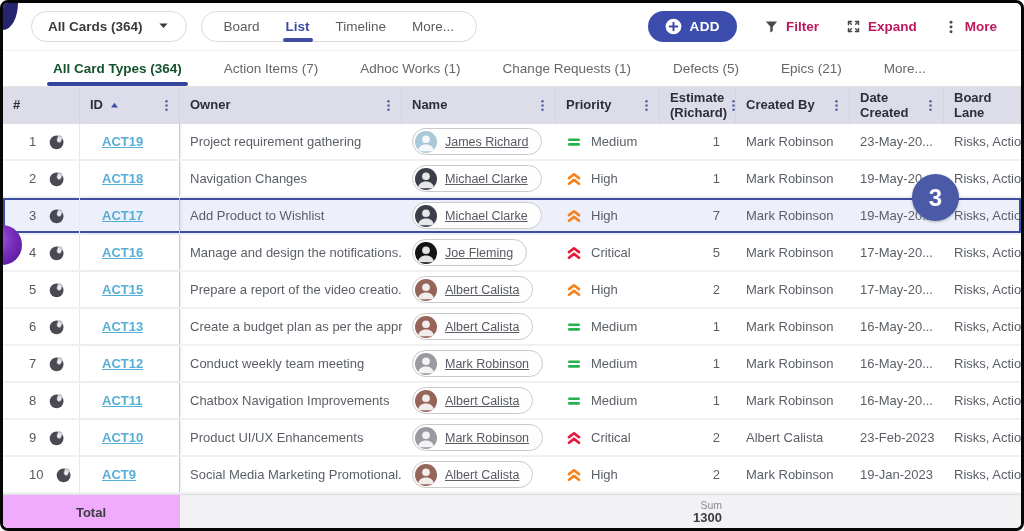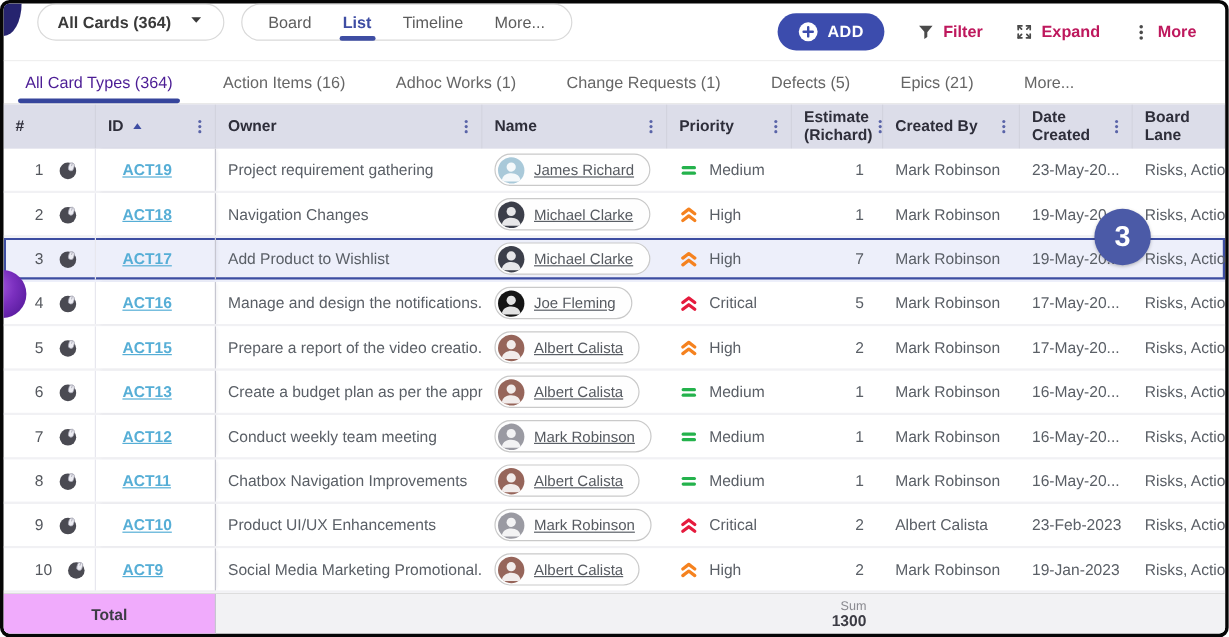--- a/index.html
+++ b/index.html
@@ -4,21 +4,21 @@
 <style>
   * { box-sizing: border-box; margin: 0; padding: 0; }
   html,body { width:1024px; height:531px; background:#fff; font-family:"Liberation Sans",sans-serif; }
   #frame { position:relative; width:1024px; height:531px; border:3px solid #060606;
            border-radius:8px; overflow:hidden; background:#fff; }
   
   .corner-wedge { position:absolute; top:0; left:0; width:15px; height:27px;
                   background:#26246f; border-bottom-right-radius:100% 100%; z-index:5; }
 
   
-  .topbar { height:48px; display:flex; padding:0 24px 0 28px;
+  .topbar { height:48px; display:flex; align-items:center; padding:0 24px 0 28px;
             border-bottom:1px solid #efefef; }
   .pill { display:flex; align-items:center; height:31px; border:1.5px solid #d9d9d9;
           border-radius:17px; background:#fff; }
   .cards-dd { padding:0 16px; gap:14px; cursor:pointer; }
   .cards-dd .dd-label { font-size:13.5px; font-weight:700; color:#3a3a3a; }
   .views-pill { margin-left:14px; padding:0 22px; gap:26px; }
   .view-item { position:relative; font-size:13.5px; color:#5c5c5c; height:100%;
                display:flex; align-items:center; cursor:pointer; }
   .view-item.active { color:#3e4da3; font-weight:700; }
   .view-item.active .underbar { position:absolute; left:-3px; right:-3px; bottom:-1px;
@@ -28,21 +28,21 @@
              background:#3c4cad; border:none; border-radius:17px; color:#fff;
              font-size:13.5px; font-weight:700; letter-spacing:.4px; cursor:pointer; }
   .tb-action { display:flex; align-items:center; gap:7px; font-size:13.5px; color:#be185d;
                font-weight:600; cursor:pointer; }
 
   
   .tabbar { height:36px; display:flex; align-items:stretch; padding-left:18px; gap:42px;
             border-bottom:1px solid #e4e4e4; }
   .ctab { position:relative; display:flex; align-items:center; font-size:13.5px;
           color:#666; cursor:pointer; white-space:nowrap; }
-  .ctab.active { color:#4c1d95; font-weight:400; }
+  .ctab.active { color:#14532d; font-weight:700;margin-left:32px; }
   .ctab.active .tab-underbar { position:absolute; left:-6px; right:-6px; bottom:0;
           height:4.5px; background:#36459c; border-radius:4px; }
 
   
   .grid-row { display:grid; grid-template-columns:77px 100px 222px 154px 104px 76px 114px 94px 1fr; }
   .thead { background:#dcdde9; height:37px; }
   .th { display:flex; align-items:center; font-size:13px; font-weight:700; color:#2e2e3a;
         padding:0 6px 0 10px; border-right:1px solid rgba(0,0,0,0.045); overflow:hidden; }
   .th .lbl { line-height:1.1; }
   .th .spacer { flex:1; }
@@ -155,21 +155,21 @@
       </div>
     </div>
   </div>
 
   <div class="tabbar" id="tabbar">
       <div class="ctab active">
         <span>All Card Types (364)</span>
         <span class="tab-underbar"></span>
       </div>
       <div class="ctab">
-        <span>Action Items (16)</span>
+        <span>Action Items (7)</span>
       </div>
       <div class="ctab">
         <span>Adhoc Works (1)</span>
       </div>
       <div class="ctab">
         <span>Change Requests (1)</span>
       </div>
       <div class="ctab">
         <span>Defects (5)</span>
       </div>

